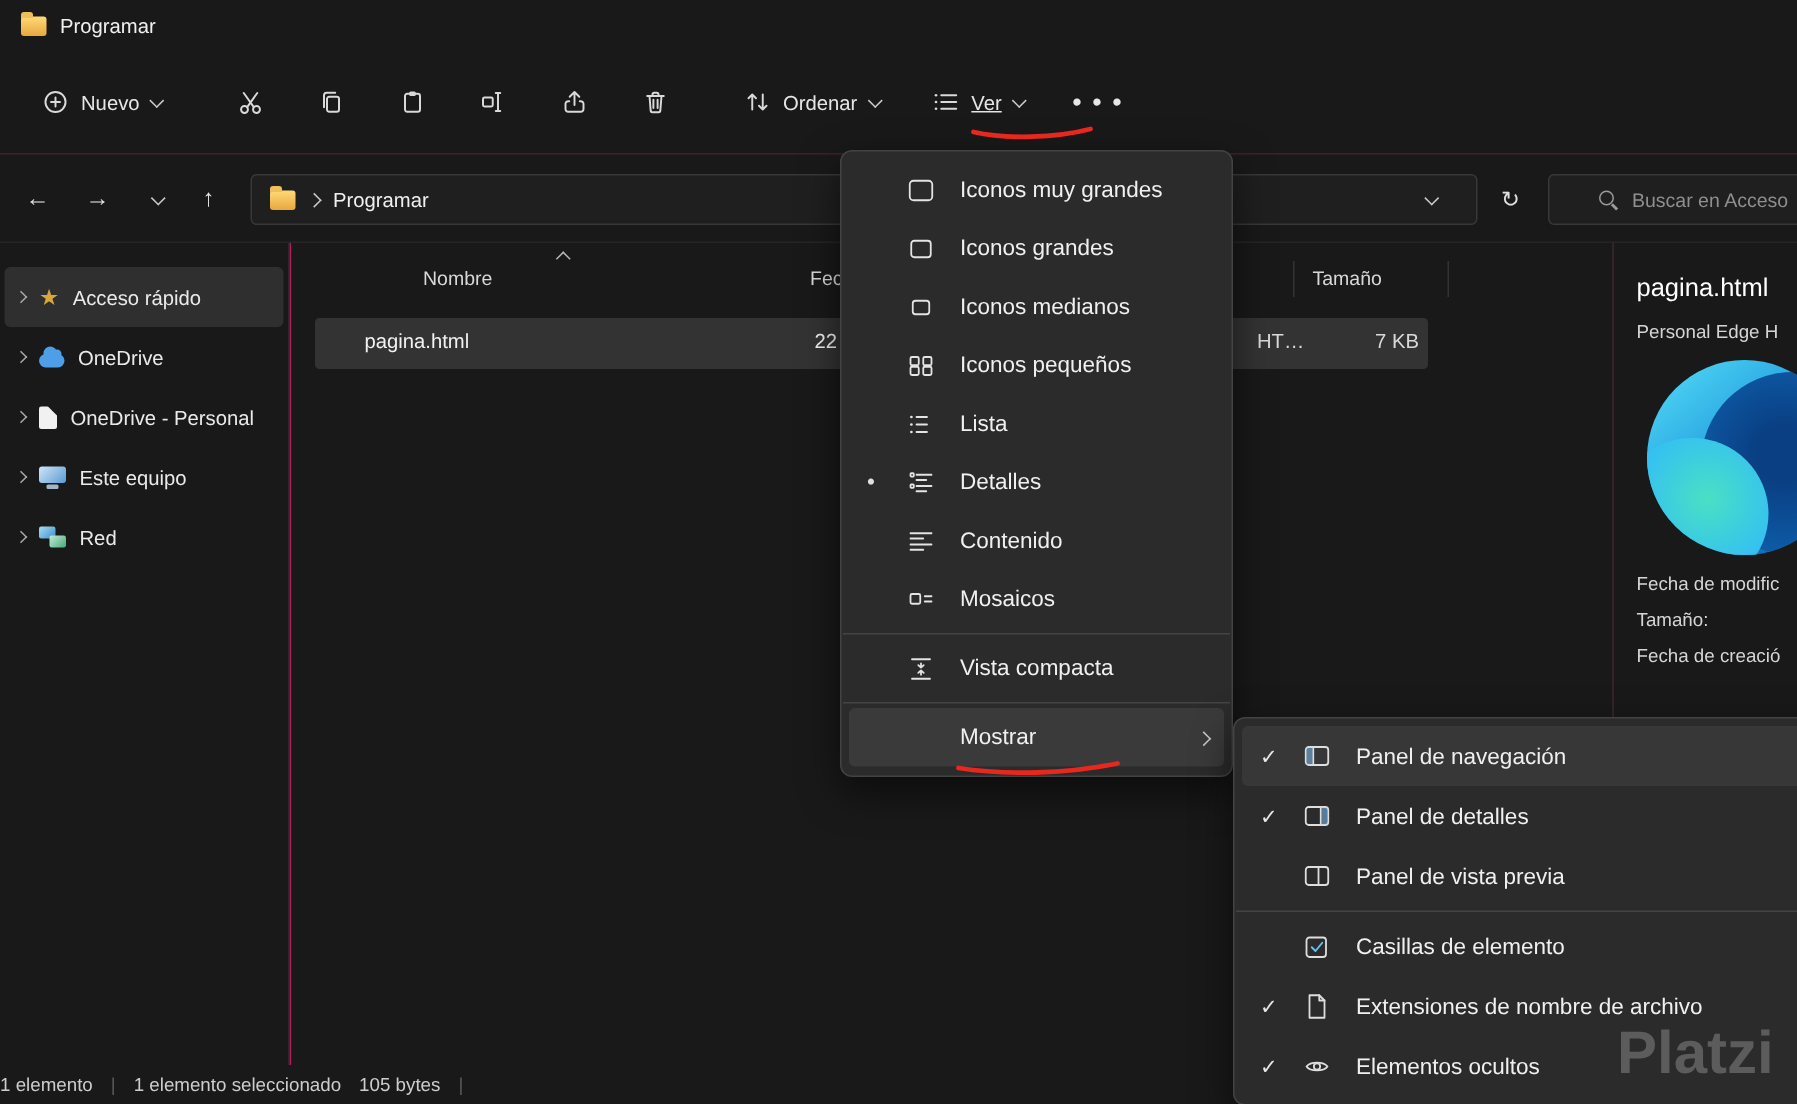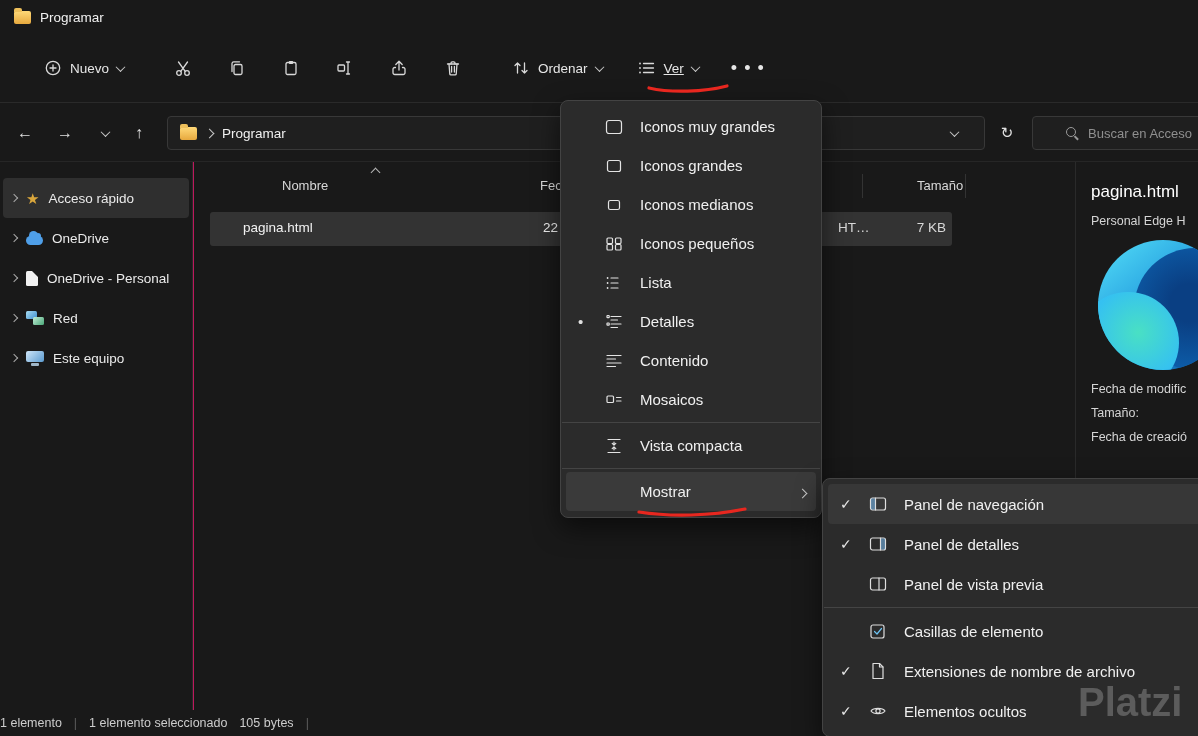--- a/index.html
+++ b/index.html
@@ -6,21 +6,21 @@
   html,body { background:#000; }
   body { width:1198px; height:736px; overflow:hidden; font-family:"Liberation Sans", sans-serif; color:#f0f0f0; }
   .stage { position:relative; width:1198px; height:736px; background:#be185d; overflow:hidden; }
 
   
   .titlebar { position:absolute; left:0; top:0; right:0; height:34px; display:flex; align-items:center; gap:9px; padding-left:14px; font-size:13.5px; background:#191919; }
   .folder-icon { width:17px; height:13px; background:linear-gradient(#ffd978,#e7a93e); border-radius:2px; position:relative; flex:0 0 auto; }
   .folder-icon::before { content:''; position:absolute; top:-3px; left:0; width:8px; height:4px; background:#eec05b; border-radius:2px 2px 0 0; }
 
   
-  .toolbar { position:absolute; left:0; top:34px; right:0; height:69px; display:flex; align-items:center; padding-left:34px; background:#191919; border-bottom:1px solid #2a2a2a; }
+  .toolbar { position:absolute; left:0; top:34px; right:0; height:69px; display:flex; align-items:center; padding-left:18px; background:#191919; border-bottom:1px solid #2a2a2a; }
   .tbtn { display:flex; align-items:center; gap:8px; height:40px; padding:0 10px; border-radius:4px; color:#e6e6e6; font-size:13.5px; cursor:default; }
   .ibtn { width:46px; height:40px; display:flex; align-items:center; justify-content:center; border-radius:4px; }
   .icongap { margin-left:8px; }
   .chev { width:7px; height:7px; border-right:1.4px solid #c9c9c9; border-bottom:1.4px solid #c9c9c9; display:inline-block; }
   .chev-d { transform:rotate(45deg) translate(-1px,-1px); }
   .chev-r { transform:rotate(-45deg); }
   .ic { stroke:#d9d9d9; fill:none; stroke-width:1.3; stroke-linecap:round; stroke-linejoin:round; }
   .more-dots { font-size:18px; letter-spacing:1px; color:#e6e6e6; line-height:10px; }
 
   
@@ -49,21 +49,21 @@
   .pc-ic::after { content:''; position:absolute; left:5px; bottom:0; width:8px; height:2.5px; background:#9fb6c8; border-radius:1px; }
   .net-ic { position:relative; width:18px; height:14px; }
   .net-ic::before { content:''; position:absolute; left:0; top:0; width:11px; height:8px; background:linear-gradient(135deg,#a8dcf2,#3f8fd0); border-radius:1.5px; }
   .net-ic::after { content:''; position:absolute; right:0; bottom:0; width:11px; height:8px; background:linear-gradient(135deg,#c2ecd6,#49a878); border-radius:1.5px; }
 
   
   .content { position:absolute; left:194px; top:162px; width:881px; height:548px; background:#191919; }
   .list-header { position:absolute; left:0; top:10px; right:0; height:28px; font-size:13px; color:#d8d8d8; }
   .col-name { position:absolute; left:41px; top:6px;margin-left:47px; }
   .col-date { position:absolute; left:346px; top:6px; }
-  .col-size { position:absolute; left:681px; top:6px;margin-left:42px; }
+  .col-size { position:absolute; left:681px; top:6px; }
   .sort-caret { position:absolute; left:178px; top:-3px; width:7px; height:7px; border-left:1.3px solid #b5b5b5; border-top:1.3px solid #b5b5b5; transform:rotate(45deg); }
   .col-sep { position:absolute; top:2px; width:1px; height:24px; background:#333; }
   .file-row { position:absolute; left:16px; top:50px; width:742px; height:34px; background:#333333; border-radius:3px; font-size:13.5px; color:#f2f2f2; }
   .file-row .cell { position:absolute; top:8px; white-space:nowrap; }
   .fr-icon { position:absolute; left:12px; top:9px; }
   .fr-name { left:33px; }
   .fr-date { left:333px; }
   .fr-type { left:628px; color:#d9d9d9; }
   .fr-size { right:6px; left:auto; color:#d9d9d9; }
 
@@ -237,27 +237,27 @@
       <span class="cloud-ic"></span>
       <span>OneDrive</span>
     </div>
     <div class="side-item">
       <span class="chev chev-r"></span>
       <span class="page-ic"></span>
       <span>OneDrive - Personal</span>
     </div>
     <div class="side-item">
       <span class="chev chev-r"></span>
+      <span class="pc-ic"></span>
+      <span>Este equipo</span>
+    </div>
+    <div class="side-item">
+      <span class="chev chev-r"></span>
       <span class="net-ic"></span>
       <span>Red</span>
-    </div>
-    <div class="side-item">
-      <span class="chev chev-r"></span>
-      <span class="pc-ic"></span>
-      <span>Este equipo</span>
     </div>
   </div>
 
   <div class="content">
     <div class="list-header">
       <span class="sort-caret"></span>
       <span class="col-name">Nombre</span>
       <span class="col-date">Fec</span>
       <span class="col-size">Tamaño</span>
       <span class="col-sep" style="left:668px;"></span>

